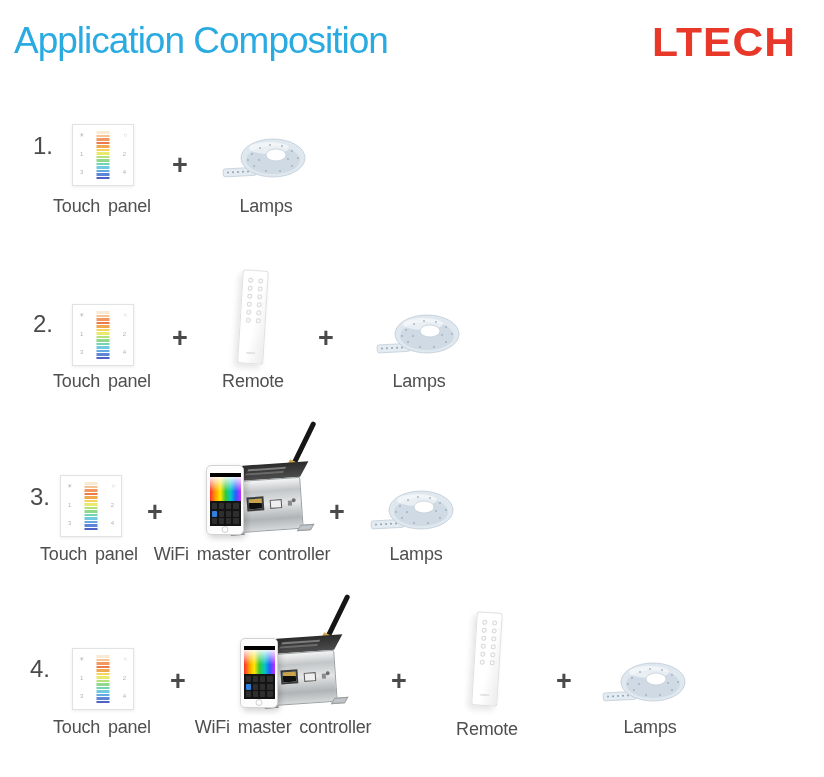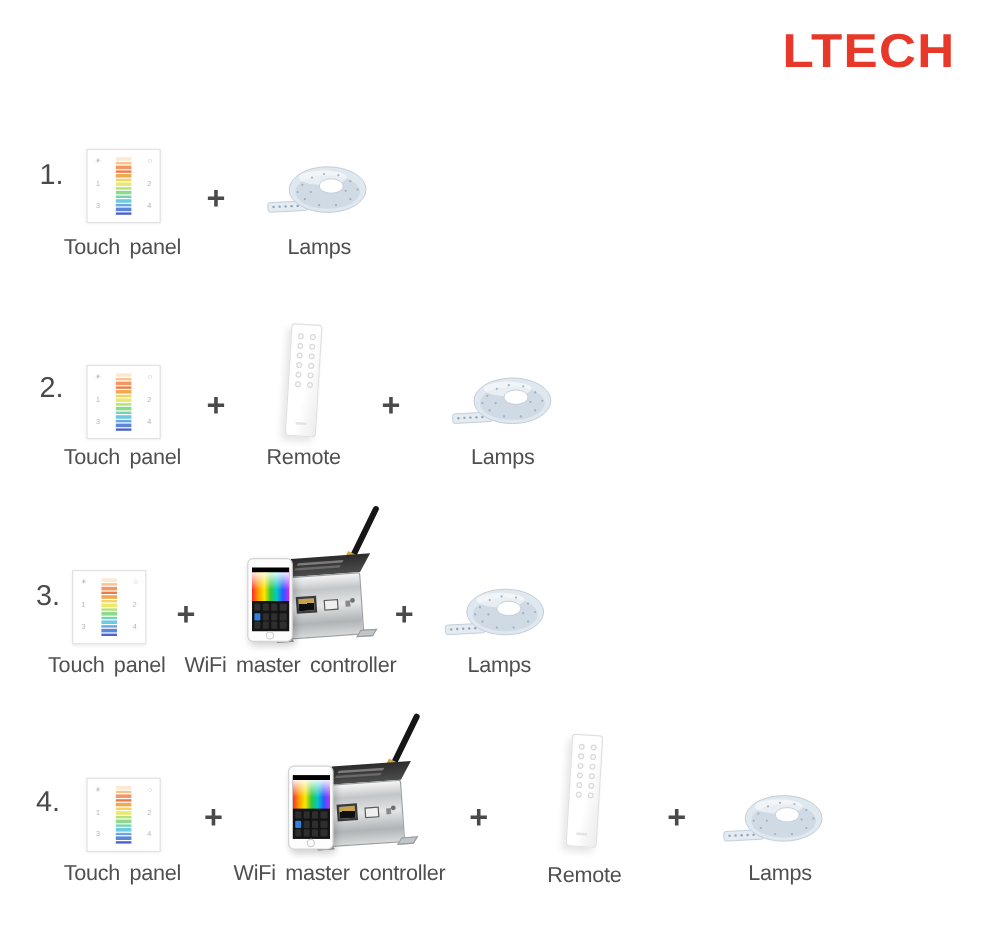--- a/index.html
+++ b/index.html
@@ -82,20 +82,21 @@
            width:5px;height:5px;border:1px solid #cfcfcf;border-radius:50%;}
 
   
   .icon-lamps{position:absolute;width:85px;height:48px;}
 </style>
 </head>
 <body>
 
 <div class="page">
 
+  <h1 class="title">Application Composition</h1>
   <div class="logo">LTECH</div>
 
   <span class="rownum" style="left:33px;top:132px">1.</span>
 
   <div class="icon-tp" style="left:72px;top:124px">
     <div class="tp-strip">
         <div style="background: rgb(251, 234, 211);"></div>
         <div style="background: rgb(247, 195, 146);"></div>
         <div style="background: rgb(242, 151, 95);"></div>
         <div style="background: rgb(238, 122, 71);"></div>

